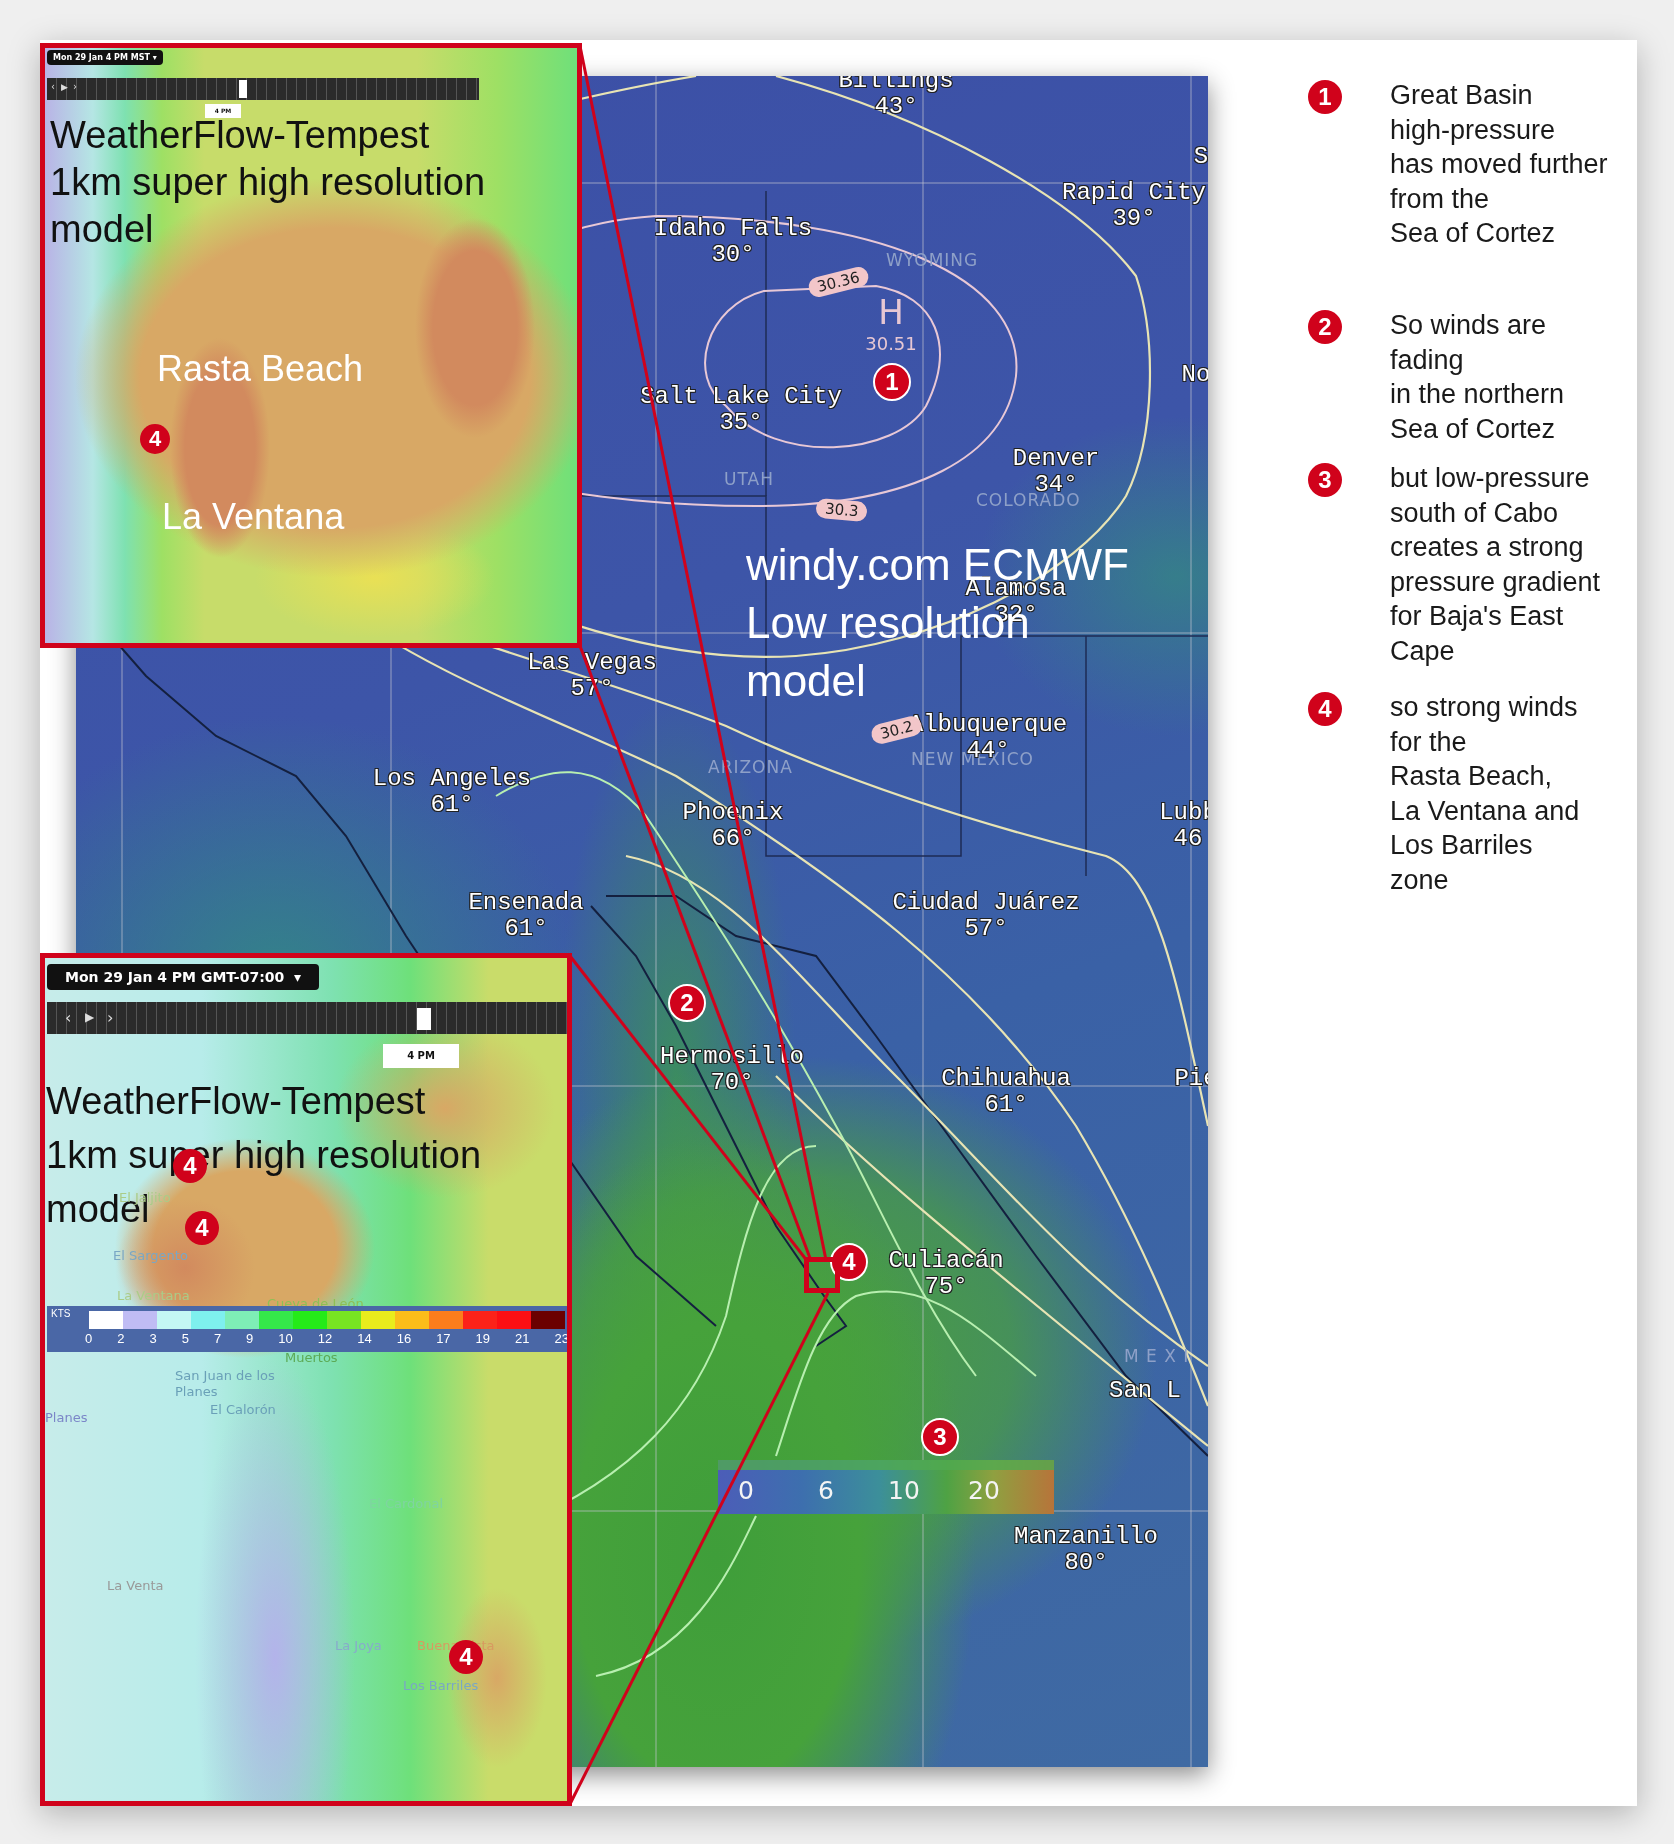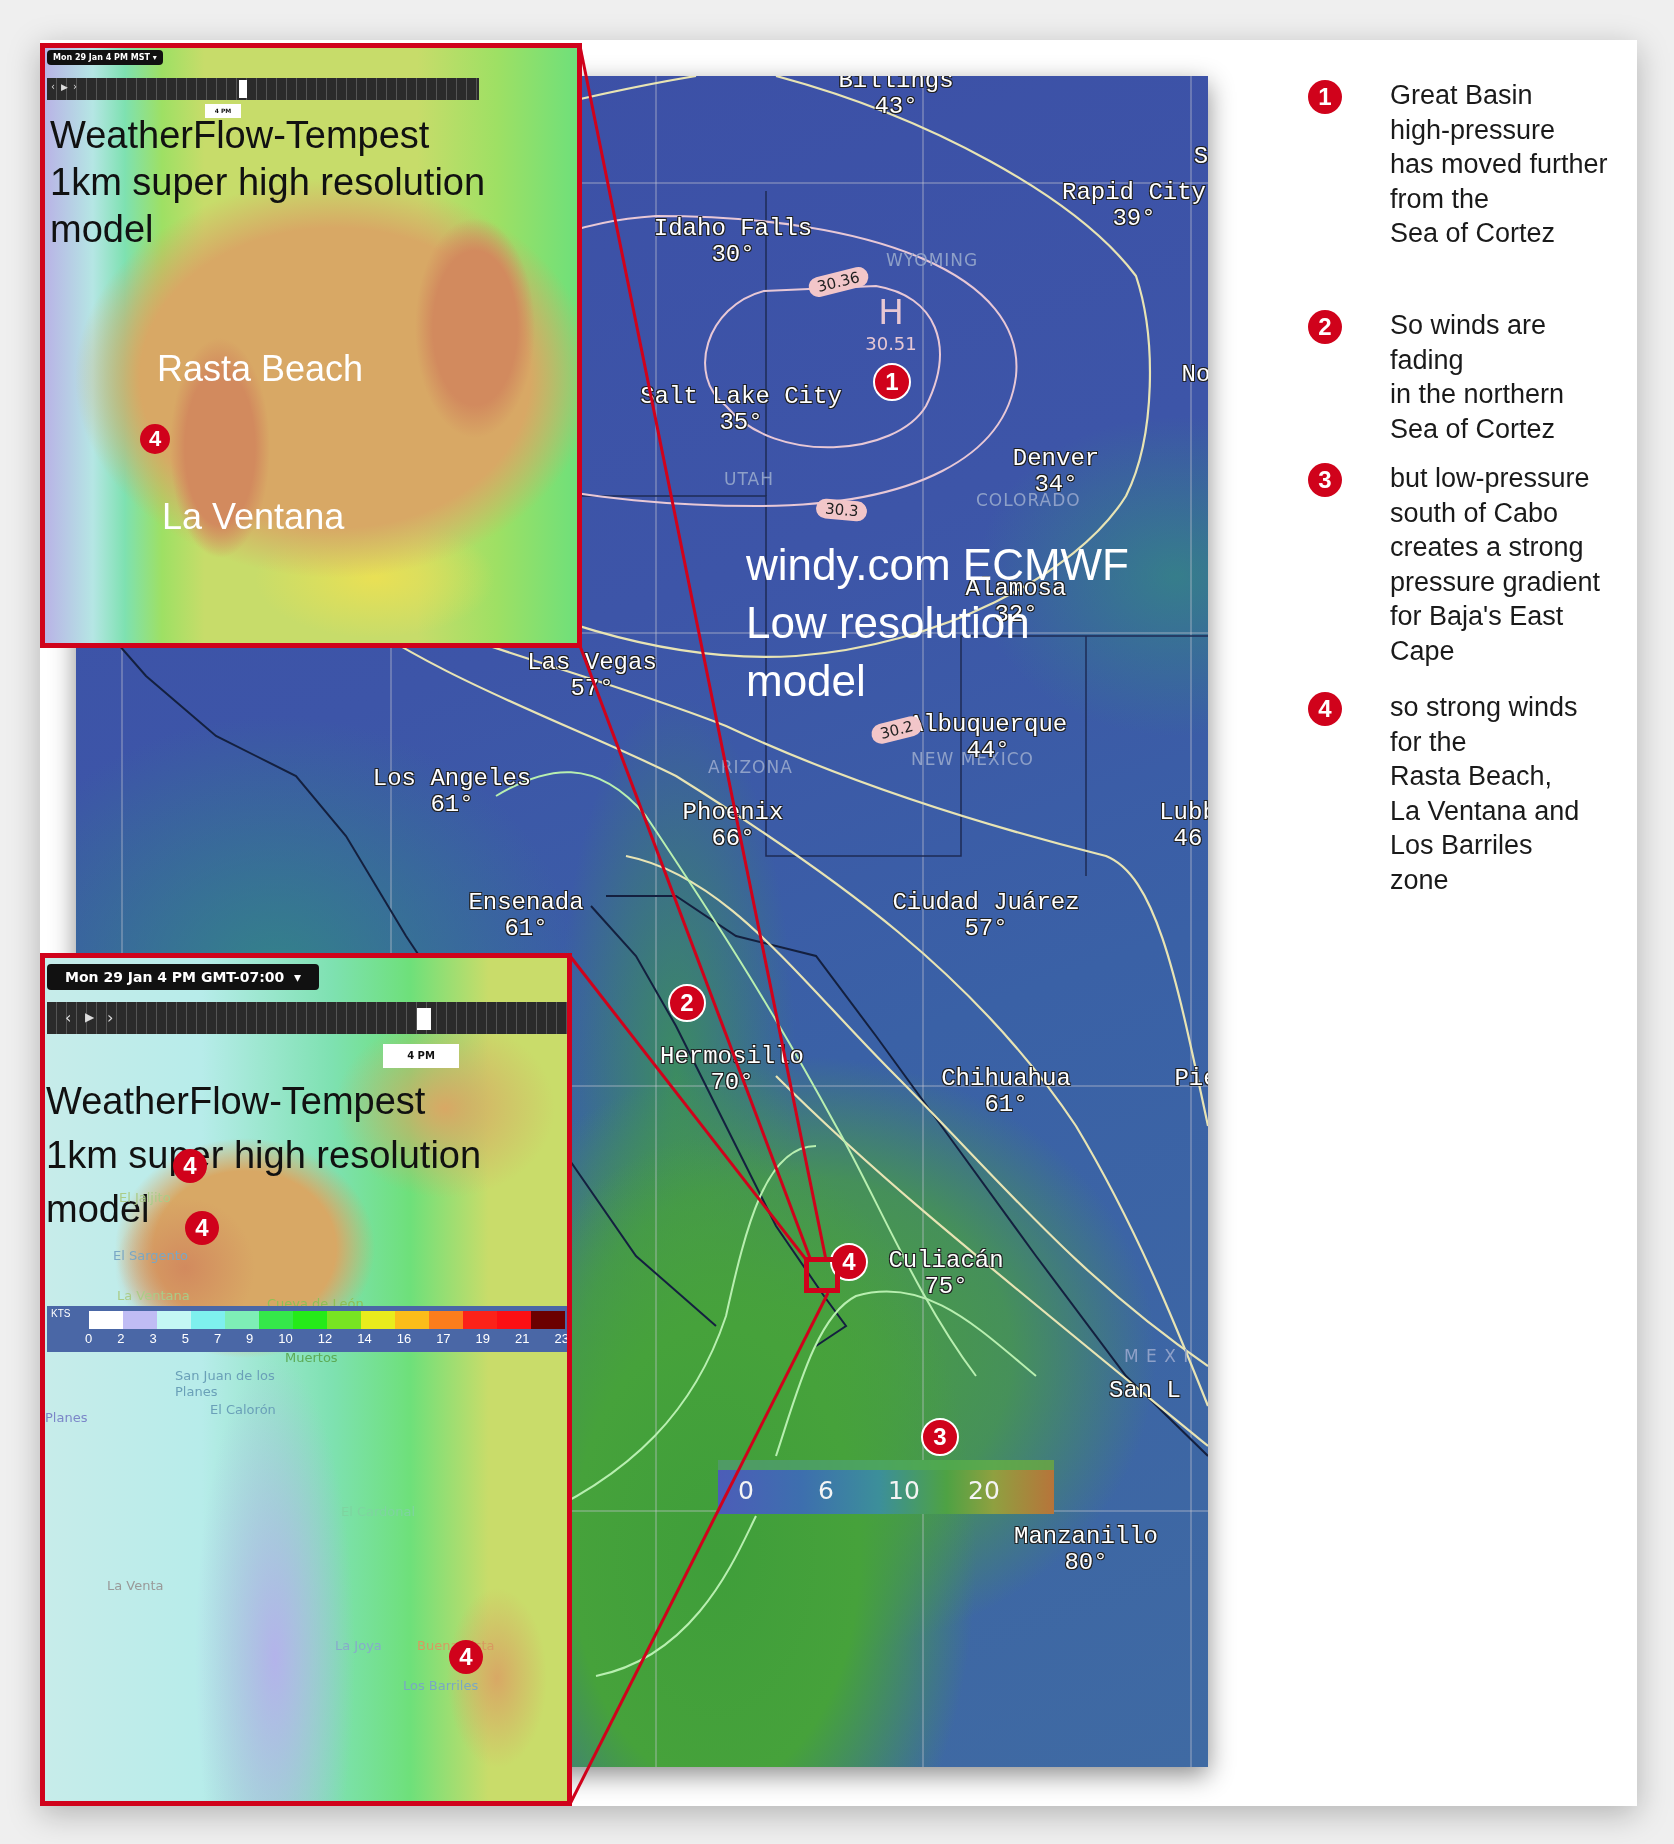--- a/index.html
+++ b/index.html
@@ -284,21 +284,21 @@
 
   <div class="place" style="left:74px;top:232px;color:#aacc88;">El Jaljito</div>
   <div class="place" style="left:68px;top:290px;color:#7aa7c4;">El Sargento</div>
   <div class="place" style="left:72px;top:330px;color:#aacc88;">La Ventana</div>
   <div class="place" style="left:222px;top:338px;color:#8fbf55;">Cueva de León</div>
   <div class="place" style="left:240px;top:376px;color:#5caa55;width:90px;line-height:16px;">Ensenada de Muertos</div>
   <div class="place" style="left:130px;top:410px;color:#6aa0b8;width:100px;line-height:16px;">San Juan de los Planes</div>
   <div class="place" style="left:165px;top:444px;color:#6aa0b8;">El Calorón</div>
   <div class="place" style="left:0px;top:452px;color:#7b86c8;">Planes</div>
   <div class="place" style="left:34px;top:376px;color:#777;border:1px solid #aaa;border-radius:4px;padding:0 3px;font-size:11px;background:#eee;">286</div>
-  <div class="place" style="left:296px;top:538px;color:#7fd4a0;margin-top:8px;">El Cardonal</div>
+  <div class="place" style="left:324px;top:538px;color:#7fd4a0;">El Cardonal</div>
   <div class="place" style="left:62px;top:620px;color:#999;">La Venta</div>
   <div class="place" style="left:290px;top:680px;color:#88aacc;">La Joya</div>
   <div class="place" style="left:372px;top:680px;color:#d89a60;">Buena Vista</div>
   <div class="place" style="left:358px;top:720px;color:#7aa7c4;">Los Barriles</div>
 
   <div class="badge" style="left:128px;top:191px;border:none;">4</div>
   <div class="badge" style="left:140px;top:253px;border:none;">4</div>
   <div class="badge" style="left:404px;top:682px;border:none;">4</div>
 
   <div class="kts-legend">

